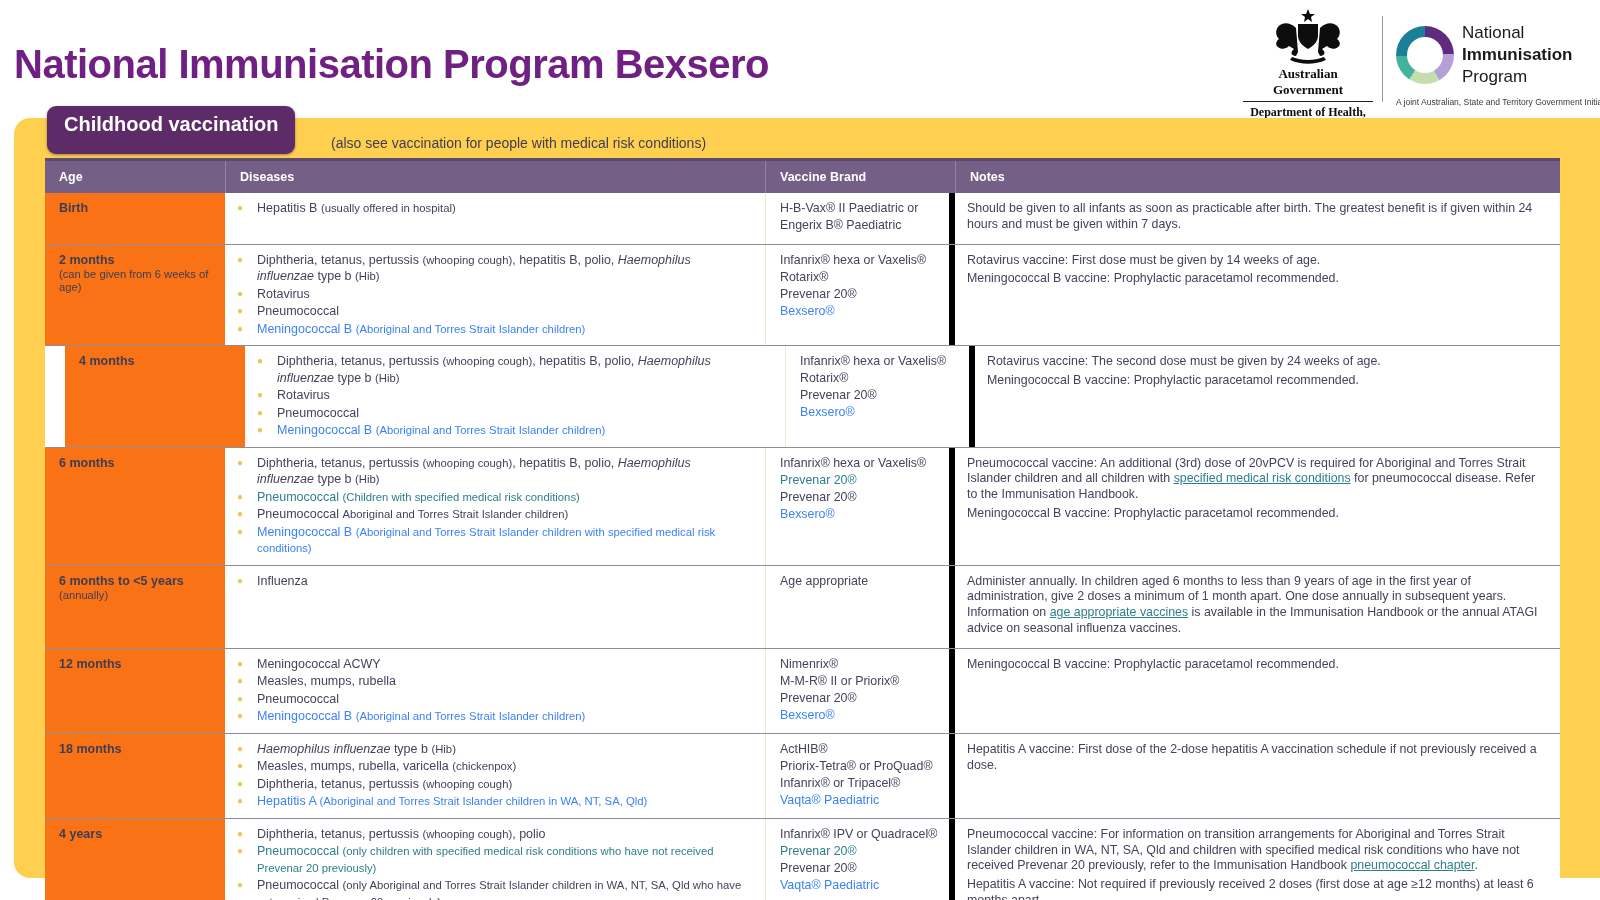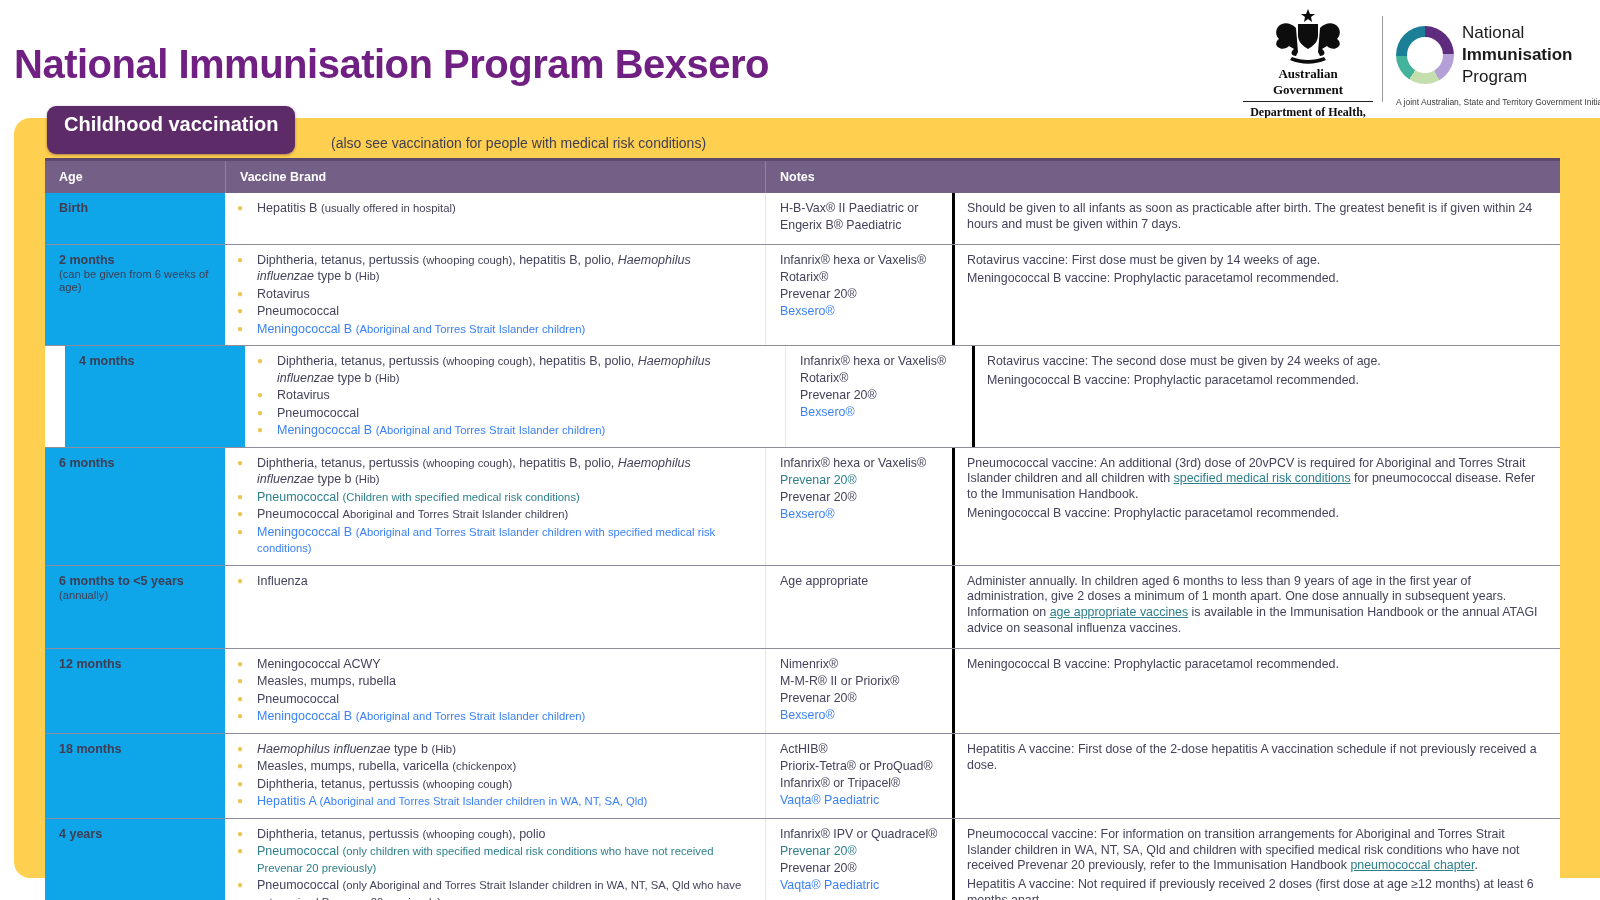--- a/index.html
+++ b/index.html
@@ -39,29 +39,29 @@
   }
   .thead .th { padding-left:14px; }
   .thead .th + .th { border-left:1px solid rgba(255,255,255,0.22); height:100%; display:flex; align-items:center; }
   .trow { display:grid; grid-template-columns:180px 540px 190px 605px; background:#ffffff; }
   .trow + .trow { border-top:1.5px solid #908c9b; }
   .trow:nth-child(1){ min-height:44px; } .trow:nth-child(2){ min-height:82px; }
   .trow:nth-child(3){ min-height:82px;padding-left:20px; } .trow:nth-child(4){ min-height:82px; }
   .trow:nth-child(5){ min-height:56px; } .trow:nth-child(6){ min-height:74px; }
   .trow:nth-child(7){ min-height:82px; } .trow:nth-child(8){ min-height:102px; }
   .trow:nth-child(9){ min-height:50px; }
-  .age-cell { background:#0ea5e9; padding:8px 10px 8px 14px; font-size:12.5px; color:#3e3d52; }
+  .age-cell { background:#f97316; padding:8px 10px 8px 14px; font-size:12.5px; color:#3e3d52; }
   .age-label { font-weight:bold; }
   .age-sub { font-size:11.2px; margin-top:1px; line-height:13.5px; }
   .diseases-cell { padding:7px 14px 7px 12px; }
   .disease-line { display:flex; font-size:12.5px; line-height:16.5px; margin:0 0 1px 0; color:#44435b; }
   .bullet { flex:0 0 20px; width:20px; color:#ecc653; font-size:10px; line-height:16px; }
   .disease-text { flex:1; }
   .brand-cell { padding:7px 8px 7px 14px; font-size:12.4px; line-height:17px; color:#44435b;
-    border-left:1px solid #efe7d2; border-right:3px solid #000000; }
+    border-left:1px solid #efe7d2; border-right:6px solid #000000; }
   .brand-line { margin:0; }
   .notes-cell { padding:8px 14px 8px 12px; font-size:12.4px; line-height:15.8px; color:#44435b; }
   .note-para { margin-bottom:3px; }
   .seg-small { font-size:11.3px; }
   .seg-italic { font-style:italic; }
   .seg-teal { color:#2e7f8c; }
   .seg-gold { color:#3b82f6; }
   .seg-link { text-decoration:underline; cursor:pointer; }
 </style>
 </head>
@@ -99,20 +99,21 @@
   <div class="nip-tagline">A joint Australian, State and Territory Government Initiative</div>
 
   <div class="panel"></div>
 
   <div class="badge">Childhood vaccination</div>
   <div class="subnote">(also see vaccination for people with medical risk conditions)</div>
 
   <div class="table">
     <div class="thead">
       <span class="th">Age</span>
+      <span class="th">Diseases</span>
       <span class="th">Vaccine Brand</span>
       <span class="th">Notes</span>
     </div>
     <div>
         <div class="trow">
           <div class="age-cell">
             <div class="age-label">Birth</div>
           </div>
           <div class="diseases-cell">
             <div class="disease-line">

